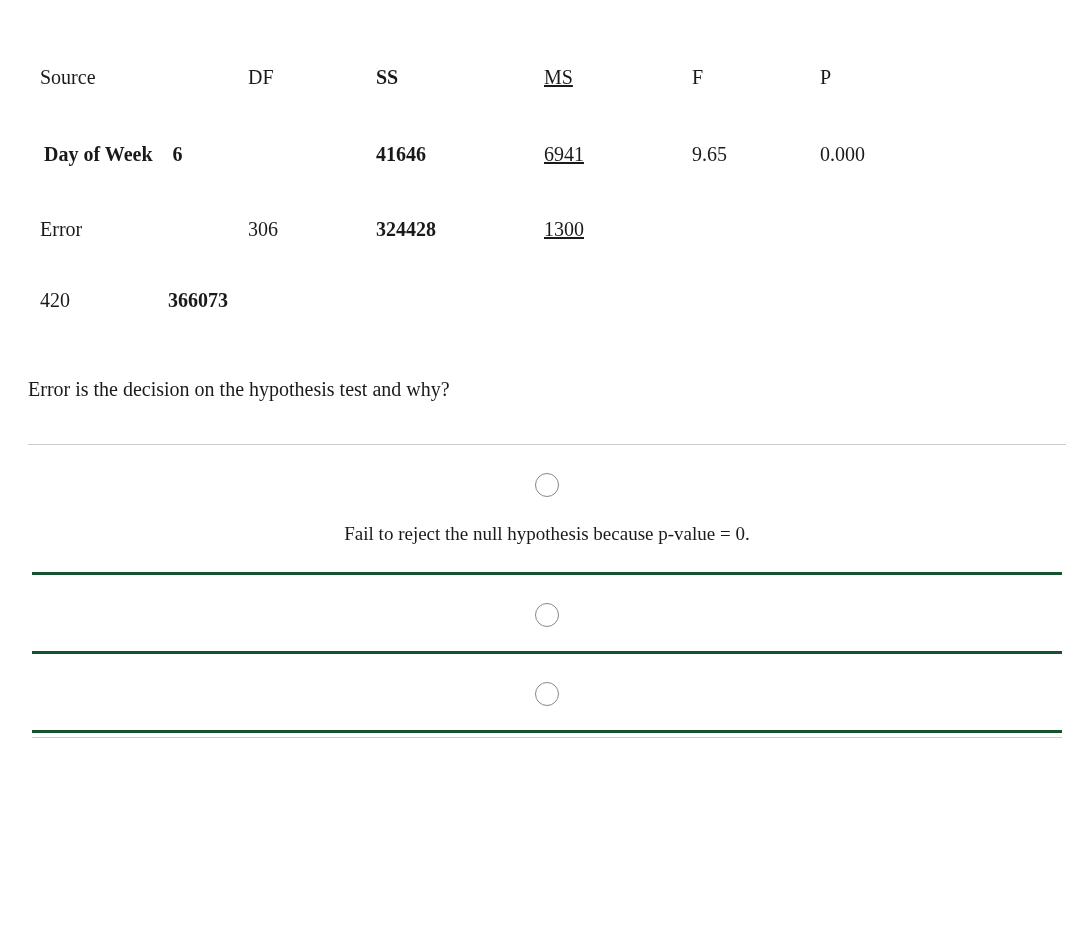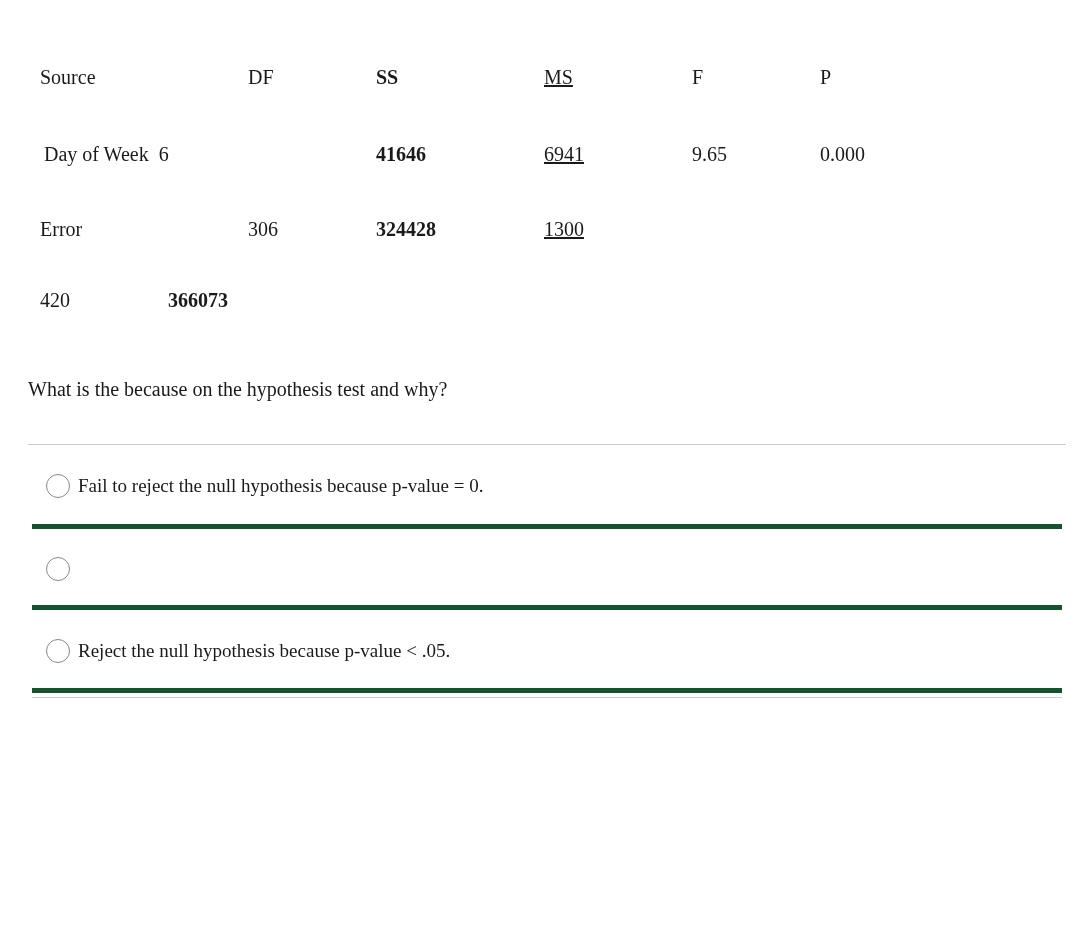--- a/index.html
+++ b/index.html
@@ -63,41 +63,44 @@
     }
 
     .col-p {
       width: 120px;
       min-width: 120px;
     }
 
     .col-source.day-of-week {
       display: flex;
       align-items: flex-end;
-      gap: 2px;
+      gap: 12px;
+      font-weight: bold;
     }
 
     .question-text {
       font-size: 20px;
       color: #1a1a1a;
       margin: 20px 0 40px 0;
       line-height: 1.5;
     }
 
     .divider {
       border: none;
       border-top: 1px solid #cccccc;
       margin: 0;
     }
 
     .answer-option {
       display: flex;
       align-items: center;
+      gap: 16px;
       padding: 20px 10px;
-      border-bottom: 5px solid #14532d;
+      border-bottom: 3px solid #14532d;
+      flex-direction: column;
     }
 
     .radio-circle {
       width: 24px;
       height: 24px;
       border-radius: 50%;
       border: 1.5px solid #888888;
       background: transparent;
       flex-shrink: 0;
       cursor: pointer;
@@ -153,31 +156,30 @@
   <div class="table-data-row">
     <div class="col-df">420</div>
     <div class="col-ss">366073</div>
     <div class="col-ms"></div>
     <div class="col-f"></div>
     <div class="col-p"></div>
   </div>
 
 </div>
 
-<div class="question-text">What is the because on the hypothesis test and why?</div>
+<div class="question-text">Error is the decision on the hypothesis test and why?</div>
 
 <hr class="divider">
 
 <div class="answer-option">
   <div class="radio-circle"></div>
   <span class="answer-label">Fail to reject the null hypothesis because p-value = 0.</span>
 </div>
 
 <div class="answer-option">
   <div class="radio-circle"></div>
 </div>
 
 <div class="answer-option">
   <div class="radio-circle"></div>
-  <span class="answer-label">Reject the null hypothesis because p-value &lt; .05.</span>
 </div>
 
 <hr class="bottom-divider">
 
 </body></html>

